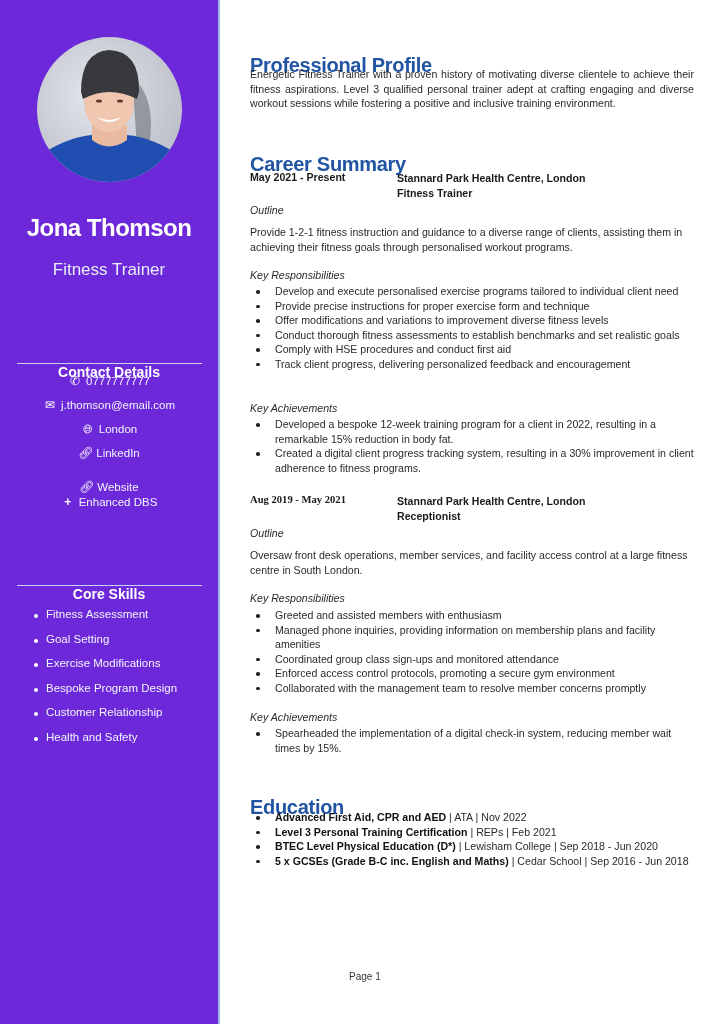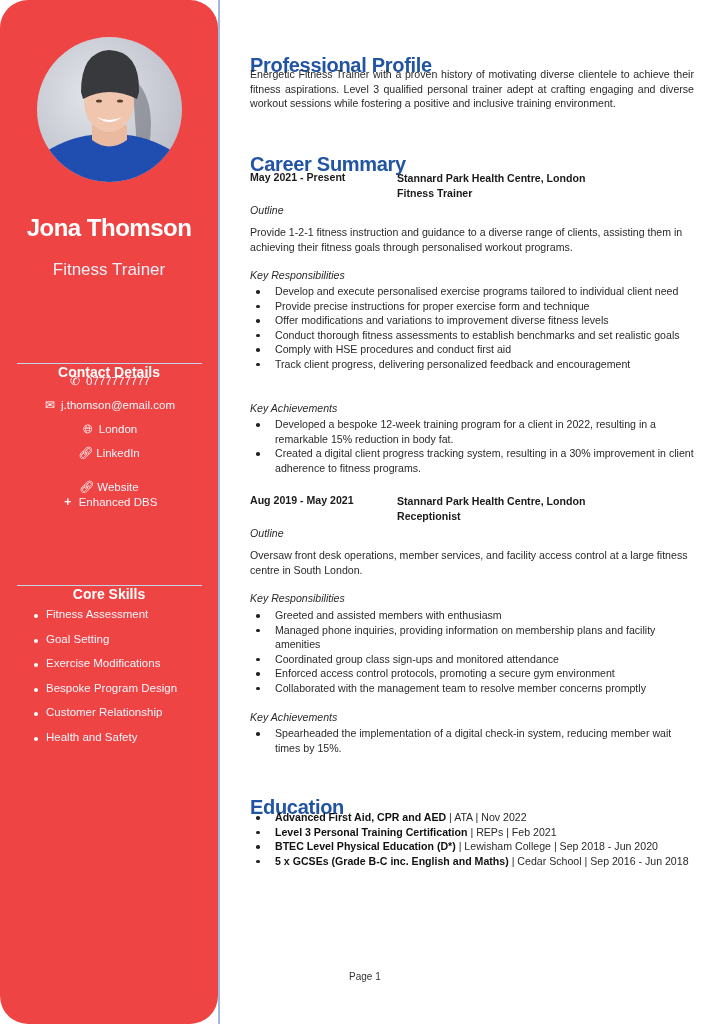--- a/index.html
+++ b/index.html
@@ -1,18 +1,18 @@
 <!DOCTYPE html>
 <html><head>
 <meta charset="utf-8">
 <style>
   html, body { margin:0; padding:0; }
   body { width:724px; height:1024px; position:relative; background:#ffffff; overflow:hidden;
          font-family:"Liberation Sans", sans-serif; color:#222; }
-  .sidebar { position:absolute; left:0; top:0; width:218px; height:1024px; background:#ef4444; color:#fff;border-radius:28px; }
+  .sidebar { position:absolute; left:0; top:0; width:218px; height:1024px; background:#6d28d9; color:#fff; }
   .sidebar-edge { position:absolute; left:218px; top:0; width:2px; height:1024px; background:#9fb8df; }
   .avatar { position:absolute; left:37px; top:37px; width:145px; height:145px; border-radius:50%; overflow:hidden; }
   .name { position:absolute; left:0; width:218px; top:214px; text-align:center; font-size:24px; font-weight:bold; letter-spacing:-0.5px; }
   .role { position:absolute; left:0; width:218px; top:260px; text-align:center; font-size:17px; color:#e8eef8; }
   .side-h { position:absolute; left:0; width:218px; text-align:center; font-size:14px; font-weight:bold;margin-top:23px; }
   .side-rule { position:absolute; left:17px; width:185px; height:1px; background:#c5d4ec; }
   .contact { position:absolute; left:0; width:218px; text-align:center; font-size:11.5px; color:#f0f4fb; }
   .contact .ci { display:inline-block; width:14px; margin-right:4px; font-size:12px; color:#fff; }
   .skills { position:absolute; left:20px; top:597px; margin:11px; padding:0; list-style:none; }
   .skills li { font-size:11.5px; height:24.5px; color:#f0f4fb; position:relative; padding-left:15px; }
@@ -113,21 +113,21 @@
     <li>Conduct thorough fitness assessments to establish benchmarks and set realistic goals</li>
     <li>Comply with HSE procedures and conduct first aid</li>
     <li>Track client progress, delivering personalized feedback and encouragement</li>
   </ul>
   <div class="sub-h" style="top:402px;">Key Achievements</div>
   <ul class="blist" style="top:417px;">
     <li>Developed a bespoke 12-week training program for a client in 2022, resulting in a remarkable 15% reduction in body fat.</li>
     <li>Created a digital client progress tracking system, resulting in a 30% improvement in client adherence to fitness programs.</li>
   </ul>
 
-  <div class="job-date" style="top:494px;">Aug 2019 - May 2021</div>
+  <div class="job-date" style="top:494px;font-family:Liberation Serif, serif;">Aug 2019 - May 2021</div>
   <div class="job-org" style="top:494px;">
     <div>Stannard Park Health Centre, London</div>
     <div>Receptionist</div>
   </div>
   <div class="sub-h" style="top:527px;">Outline</div>
   <div class="para left" style="top:548px;">Oversaw front desk operations, member services, and facility access control at a large fitness centre in South London.</div>
   <div class="sub-h" style="top:592px;">Key Responsibilities</div>
   <ul class="blist" style="top:608px;">
     <li>Greeted and assisted members with enthusiasm</li>
     <li>Managed phone inquiries, providing information on membership plans and facility amenities</li>

